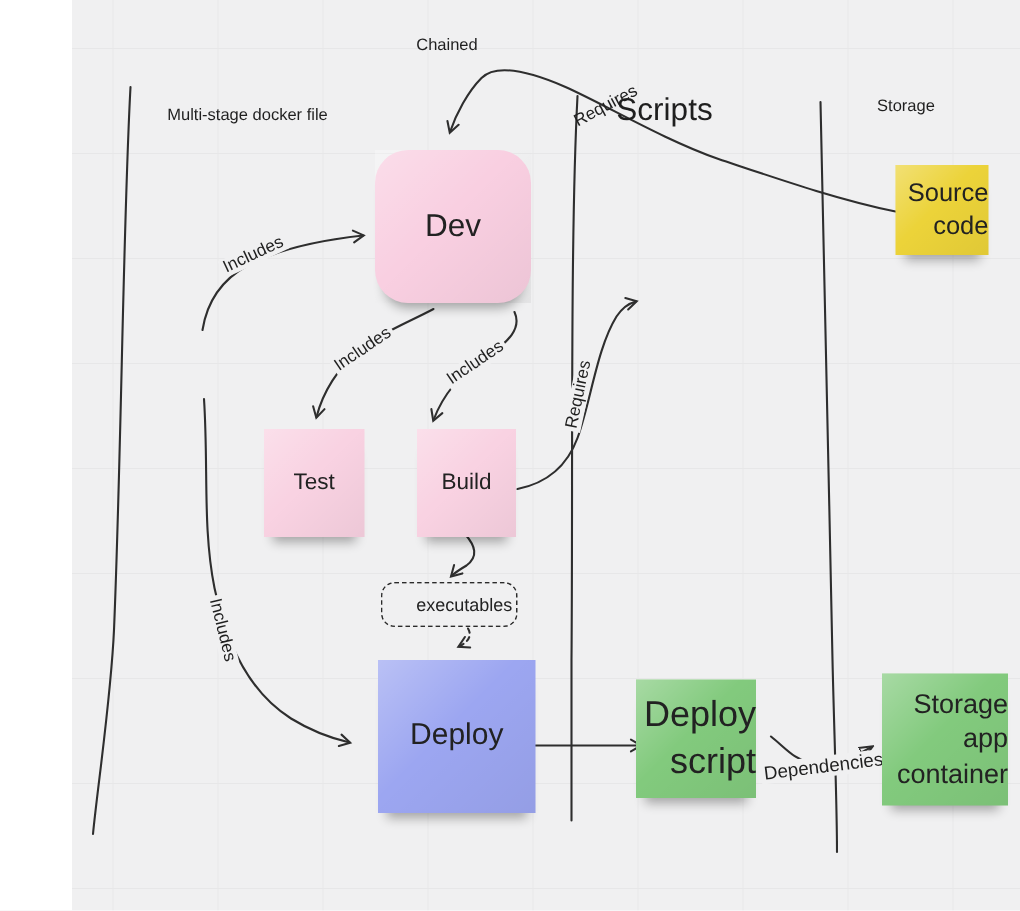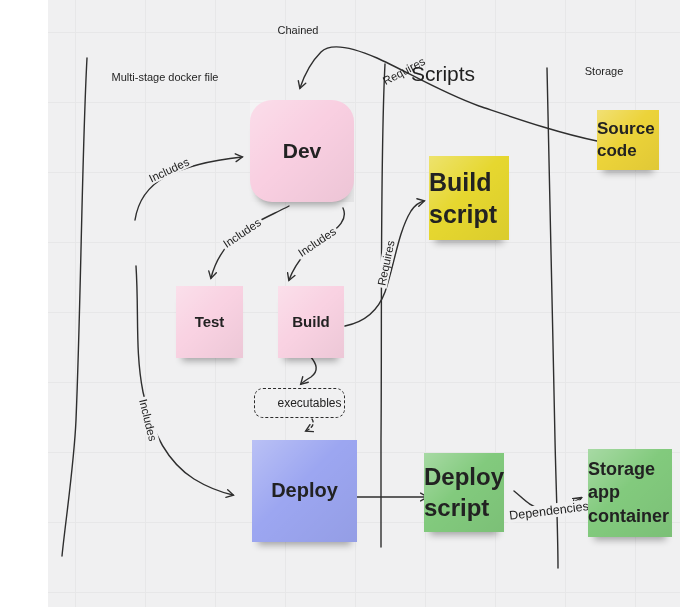--- a/index.html
+++ b/index.html
@@ -14,21 +14,21 @@
     background-size:70px 70px;
     background-position:27px 32px;
     margin-left:48px;
   }
   svg.edges { position:absolute; left:0; top:0; width:680px; height:607px; }
   svg.edges path { fill:none; stroke:#2e2e2e; stroke-width:1.4; stroke-linecap:round; }
   svg.edges path.dashed { stroke-dasharray:3 3; }
 
   .note {
     position:absolute; display:flex; align-items:center; justify-content:center;
-    text-align:left; color:#222; box-shadow:0 9px 7px -6px rgba(0,0,0,.32);font-weight:bold;
+    text-align:right; color:#222; box-shadow:0 9px 7px -6px rgba(0,0,0,.32);
   }
   .note::after {
     content:""; position:absolute; inset:0; pointer-events:none;
     background:linear-gradient(135deg, rgba(255,255,255,.30), rgba(255,255,255,0) 45%, rgba(0,0,0,.05) 100%);
   }
   .note .txt { position:relative; z-index:1; line-height:1.28; }
 
   .note-dev          { left:202px; top:100px; width:104px; height:102px; font-size:21px;border-radius:22px; }
   .note-base         { left:47px;  top:221px; width:83px;  height:44px;  font-size:11px; }
   .note-test         { left:128px; top:286px; width:67px;  height:72px;  font-size:15px; }
@@ -109,23 +109,20 @@
 
   <div class="note note-dev" style="background-color: rgb(249, 207, 225);">
     <div class="txt">Dev</div>
   </div>
   <div class="note note-test" style="background-color: rgb(249, 210, 226);">
     <div class="txt">Test</div>
   </div>
   <div class="note note-build" style="background-color: rgb(249, 210, 226);">
     <div class="txt">Build</div>
   </div>
-  <div class="note note-build-script" style="background-color: rgb(230, 215, 47);">
-    <div class="txt">Build script</div>
-  </div>
   <div class="note note-source-code" style="background-color: rgb(236, 211, 57);">
     <div class="txt">Source code</div>
   </div>
   <div class="exec-box">
     <div>executables</div>
   </div>
   <div class="note note-deploy" style="background-color: rgb(156, 166, 241);">
     <div class="txt">Deploy</div>
   </div>
   <div class="note note-deploy-script" style="background-color: rgb(130, 202, 125);">

